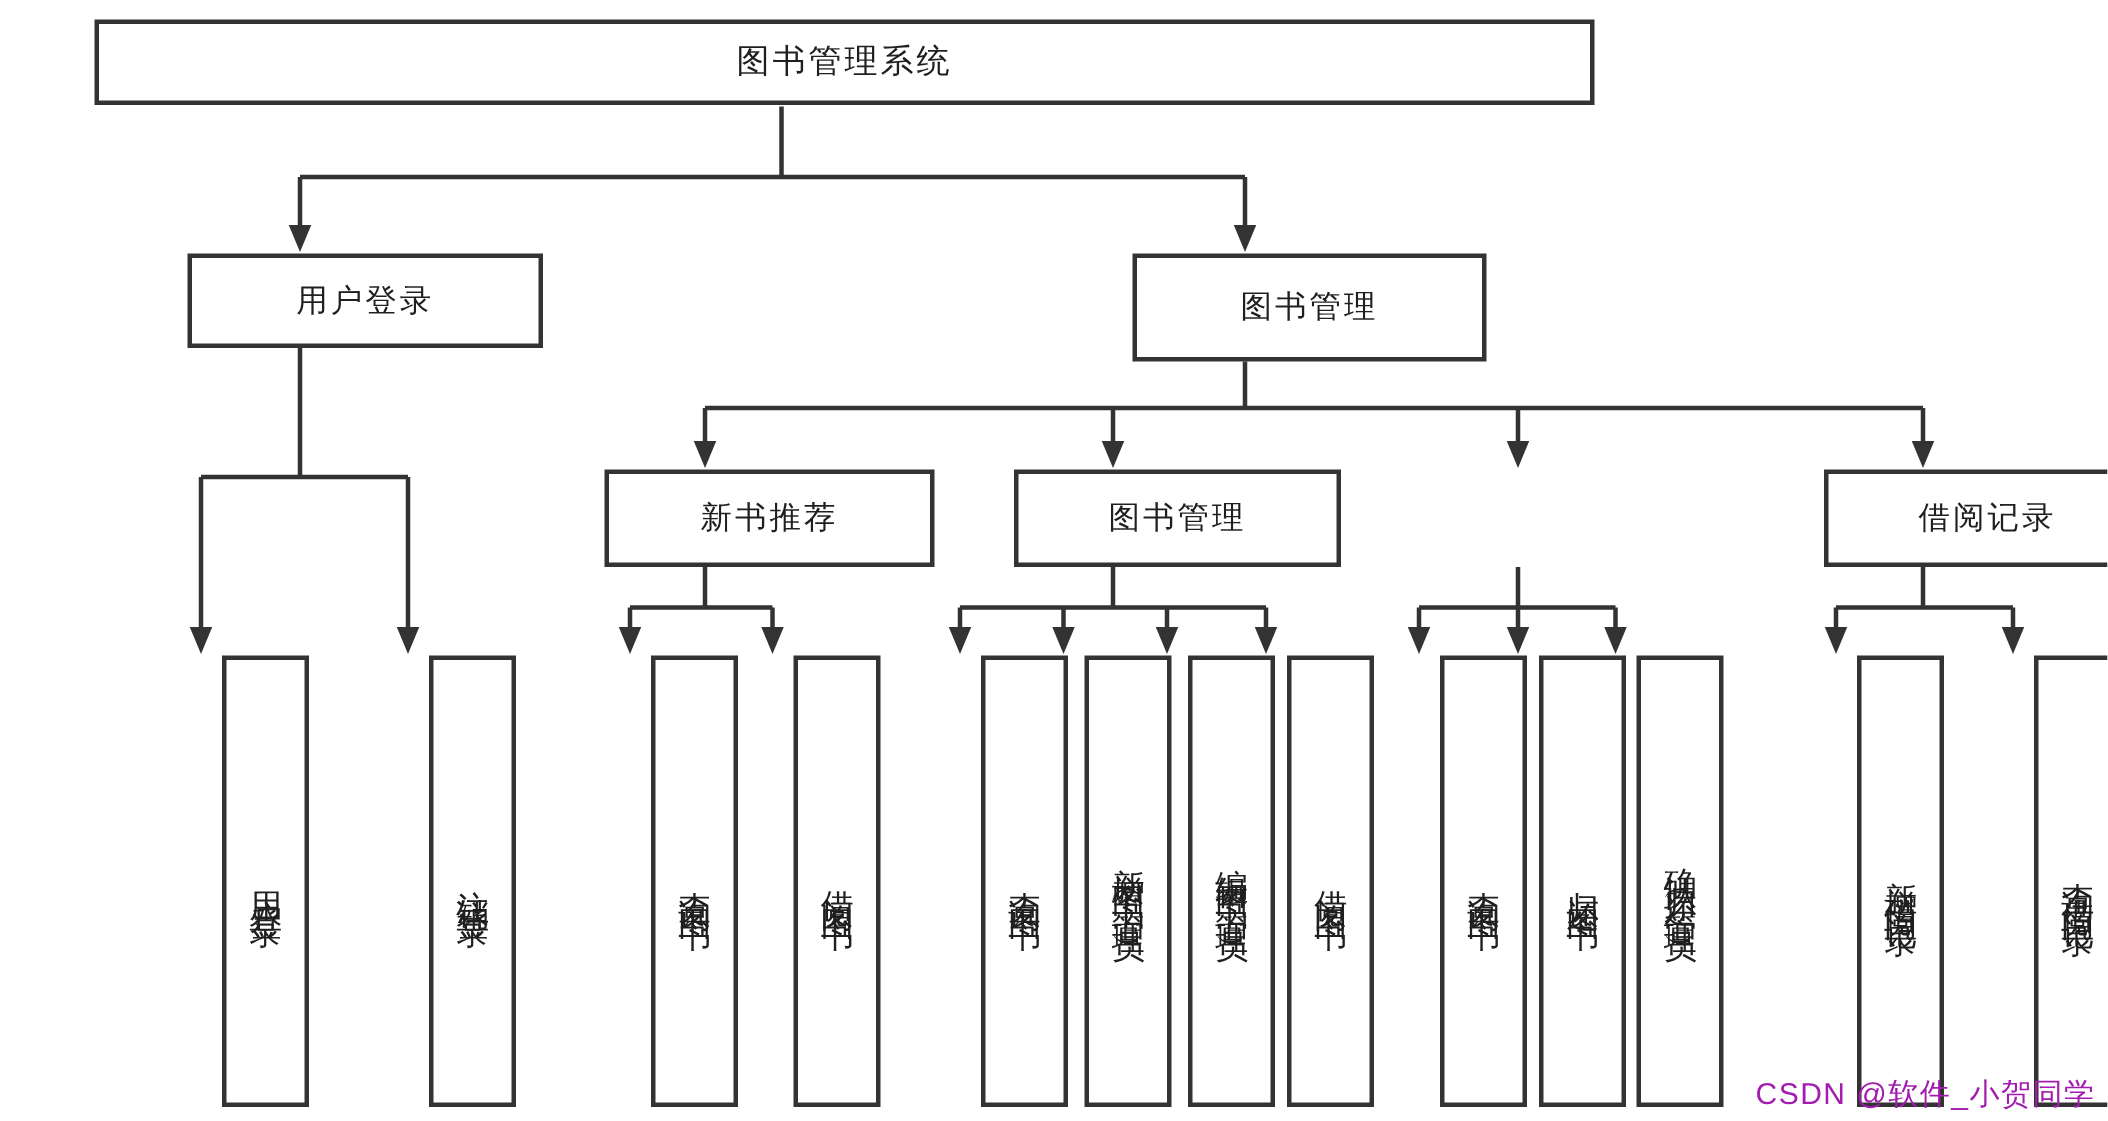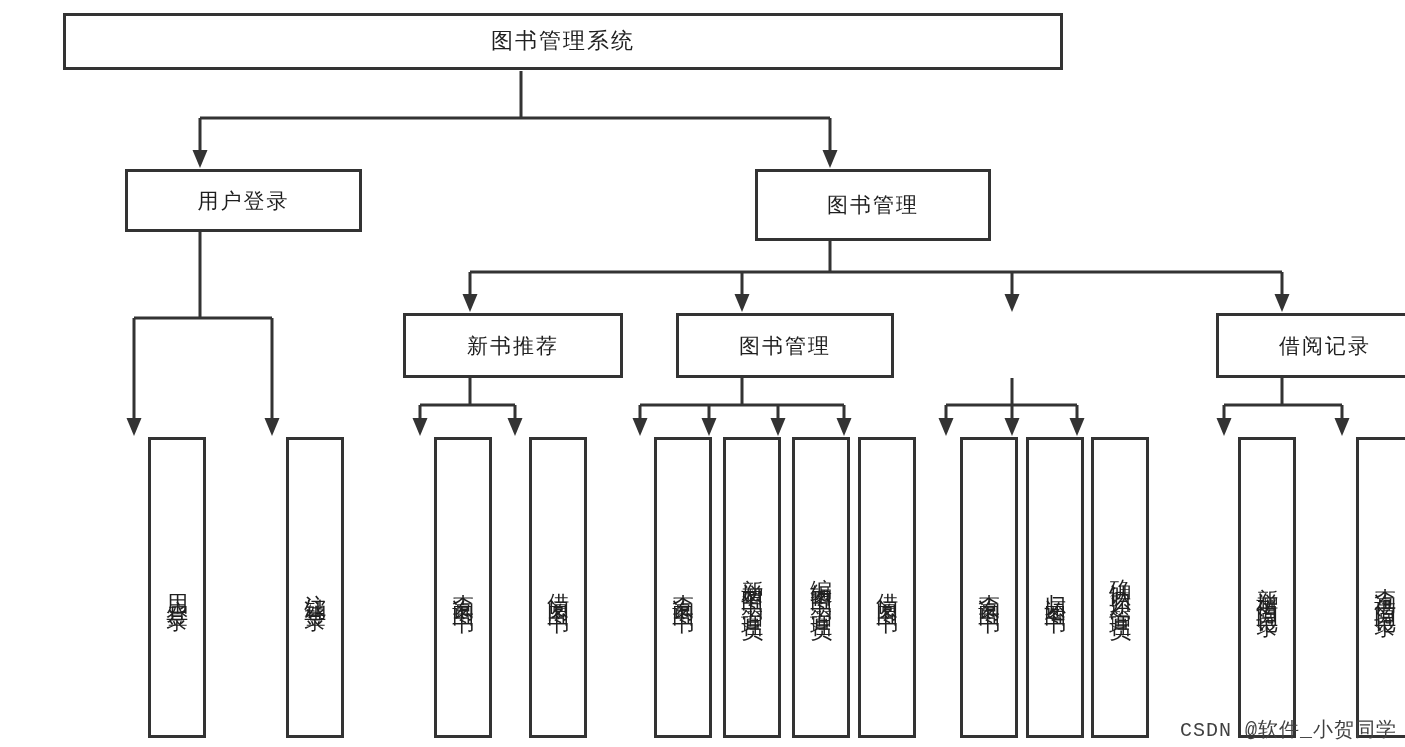--- a/index.html
+++ b/index.html
@@ -34,24 +34,23 @@
     letter-spacing: 6px;
     font-size: 22px;
     padding: 8px 0;
     white-space: normal;
   }
   .watermark {
     position: absolute;
     right: 8px;
     bottom: 4px;
     font-size: 20px;
-    color: #404040;
+    color: #a21caf;
     letter-spacing: 1px;
     pointer-events: none;
-    font-family: Liberation Mono, monospace;
   }
 </style>
 </head>
 <body>
 
 <div class="canvas">
 
   <svg class="connectors" width="1405" height="747" viewBox="0 0 1405 747">
     <g stroke="#333333" stroke-width="3" fill="none">
 

